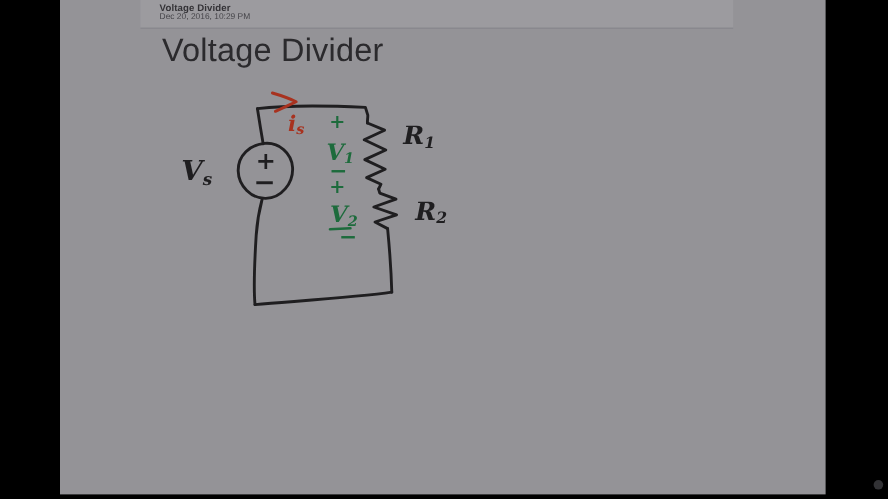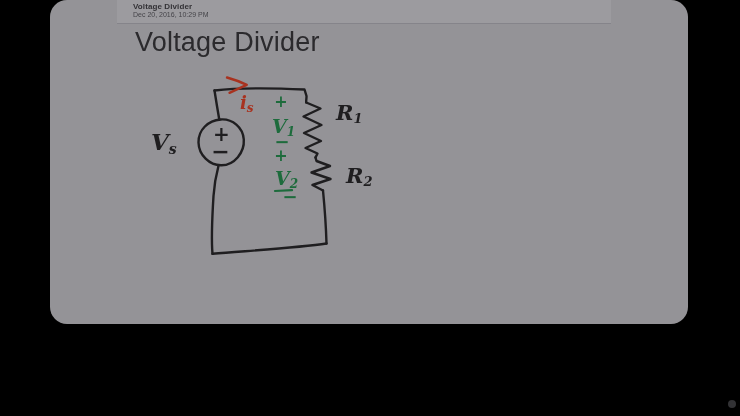--- a/index.html
+++ b/index.html
@@ -4,23 +4,22 @@
 <style>
   * { margin: 0; padding: 0; box-sizing: border-box; }
   html, body { width: 740px; height: 416px; overflow: hidden; }
   body { background: #000; position: relative; font-family: "Liberation Sans", sans-serif; }
 
   .letterbox { position: absolute; top: 0; height: 416px; background: #000; }
   .letterbox.left  { left: 0; width: 50px; }
   .letterbox.right { left: 688px; width: 52px; }
 
   .canvas {
-    position: absolute; left: 50px; top: 0; width: 638px; height: 324px;
+    position: absolute; left: 50px; top: 0; width: 638px; height: 412px;
     background: var(--bg, #949397);
-    border-radius: 17px;
   }
 
   .note-header {
     position: absolute; left: 67px; top: 0; width: 494px; height: 24px;
     background: var(--headerBg, #9c9b9f);
     border-bottom: 1px solid var(--headerBorder, #85848a);
   }
   .note-header .title {
     position: absolute; left: 16px; top: 2px;
     font-size: 8px; font-weight: 700; letter-spacing: 0.1px;

